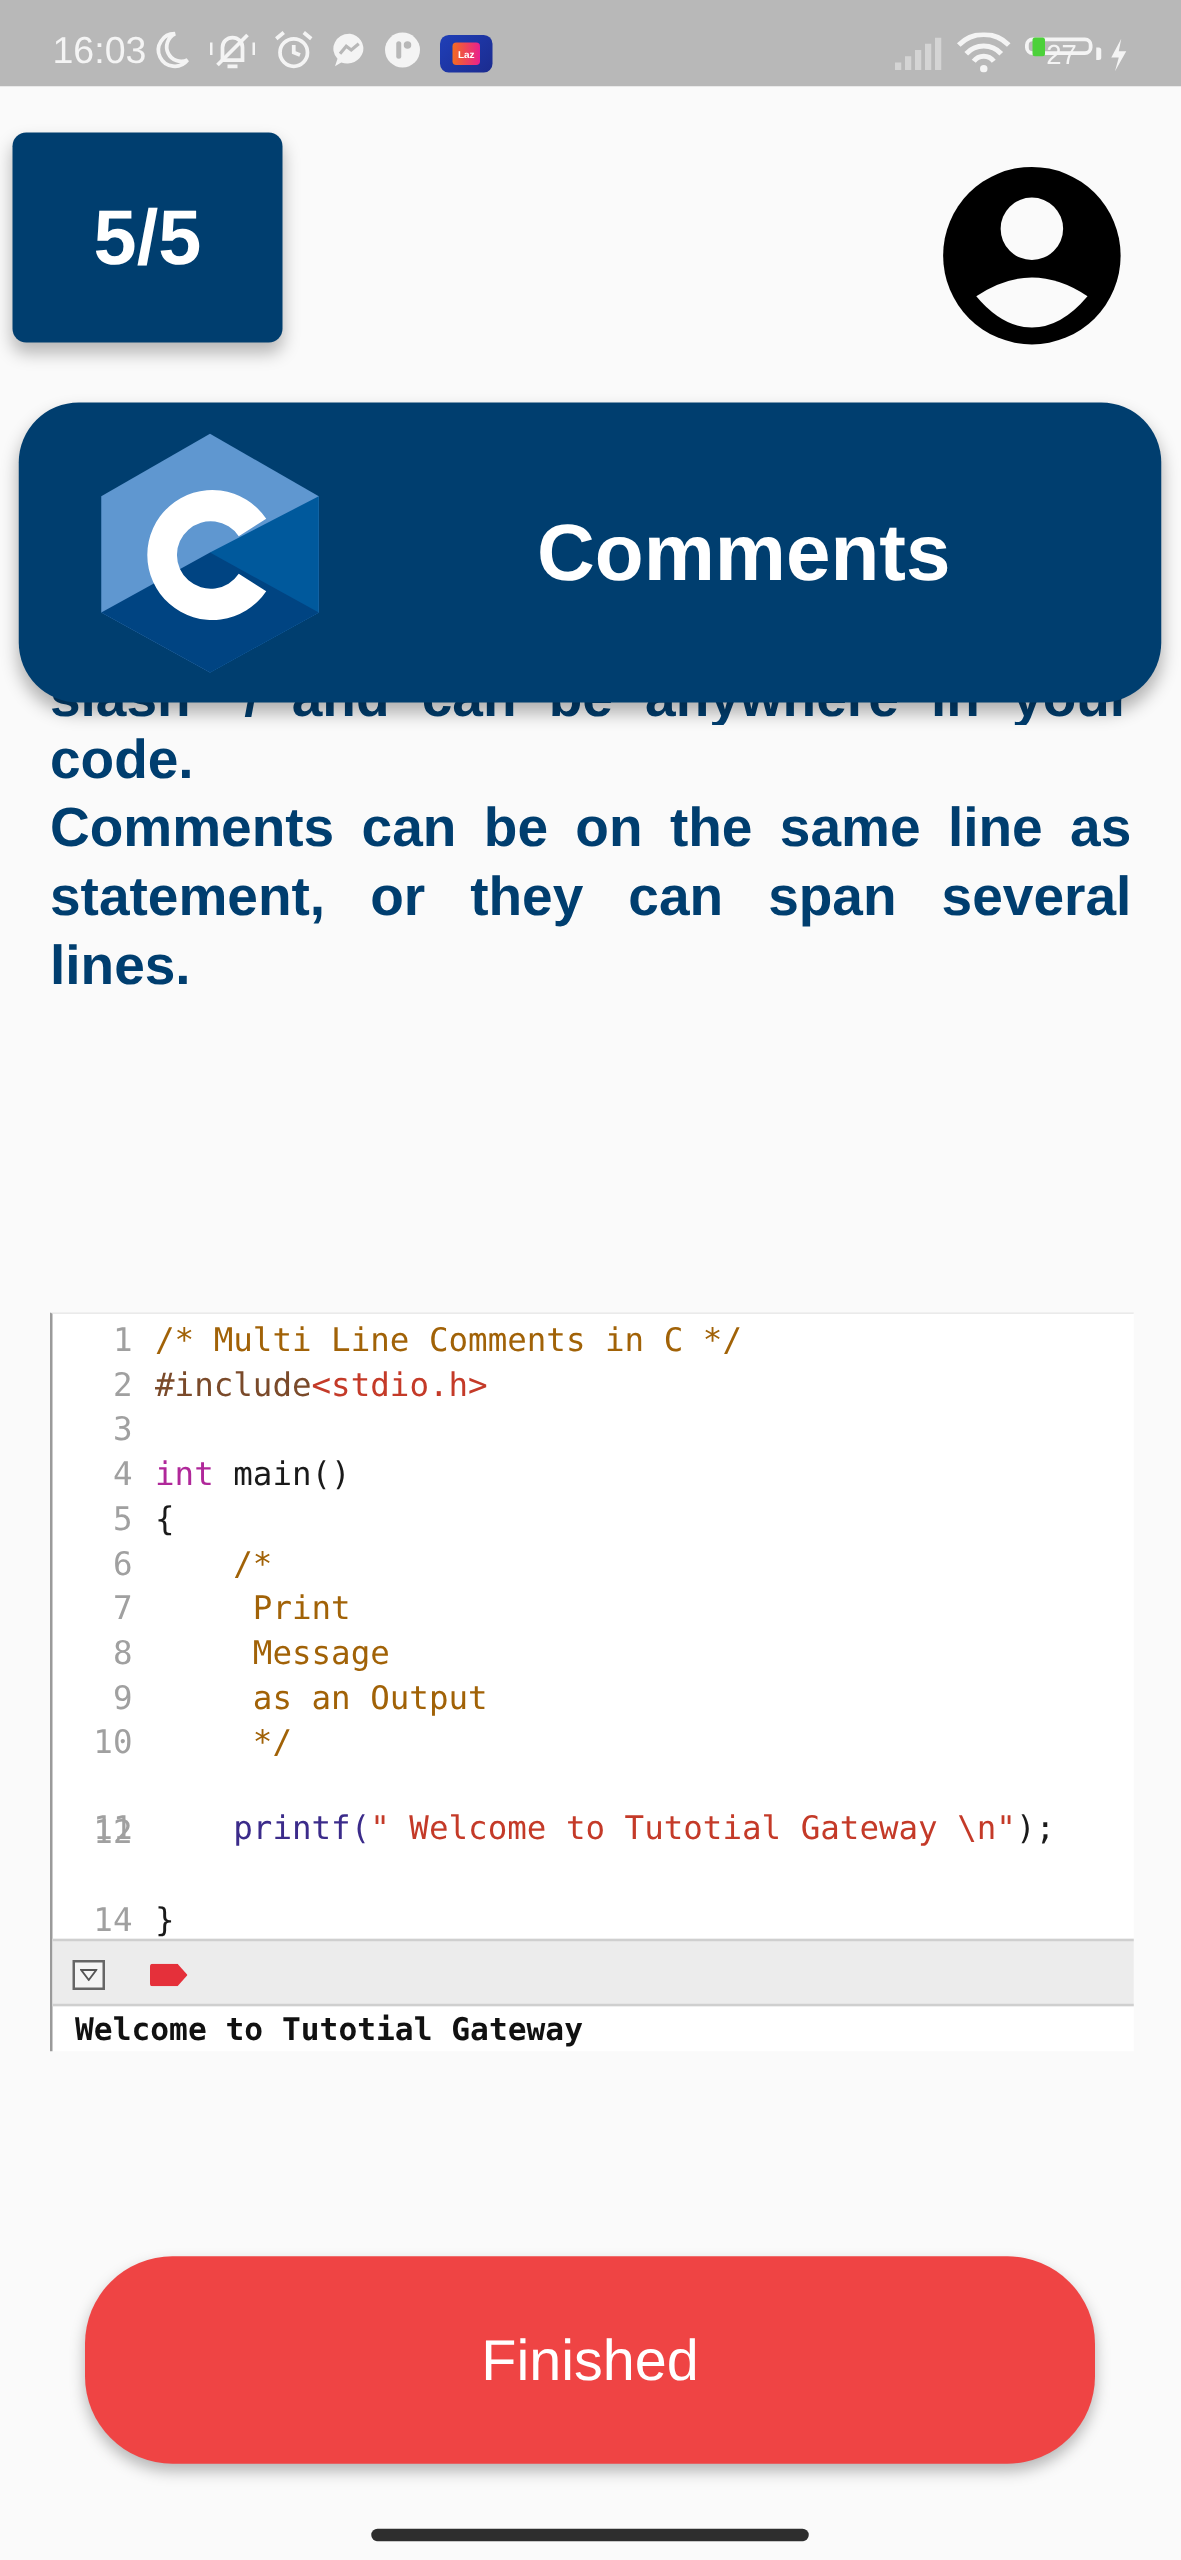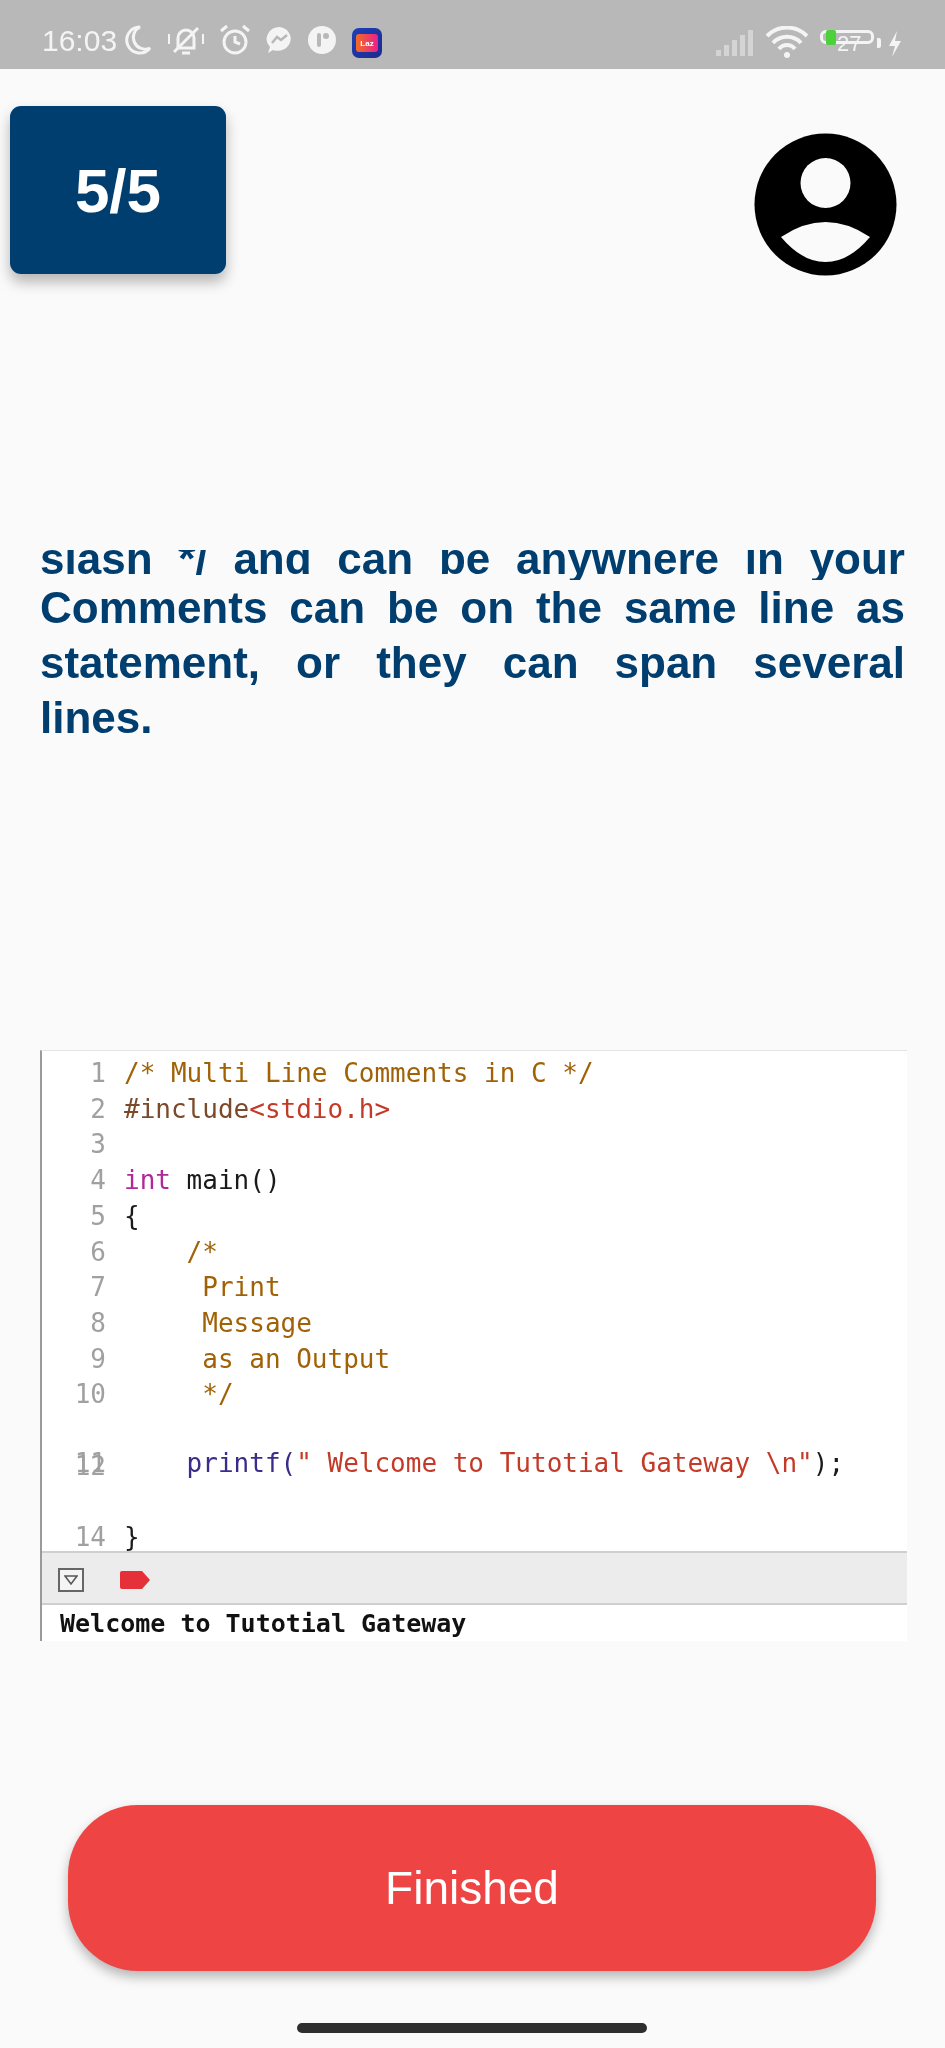--- a/index.html
+++ b/index.html
@@ -4,21 +4,21 @@
   <style>
     * { box-sizing: border-box; margin: 0; padding: 0; }
     html, body { width: 945px; height: 2048px; overflow: hidden; background: #fafafa; font-family: "Liberation Sans", sans-serif; }
     .page { position: relative; width: 945px; height: 2048px; background: #fafafa; overflow: hidden; }
 
     
     .status-bar { position: absolute; left: 0; top: 0; width: 945px; height: 69px; background: #b8b8b8; color: #fff; }
     .status-time { position: absolute; left: 42px; top: 24px; font-size: 30px; font-family: "Liberation Sans", sans-serif; color: #f4f4f4; }
     .sb-icon { position: absolute; top: 24px; height: 32px; display: flex; align-items: center; justify-content: center; }
     .sb-icon svg { display: block; }
-    .laz-icon { position: absolute; left: 352px; top: 28px; width: 30px; height: 30px; border-radius: 7px; background: linear-gradient(135deg, #1f3fb8, #1b2b8f); display:flex; align-items:center; justify-content:center; }
+    .laz-icon { position: absolute; left: 352px; top: 28px; width: 42px; height: 30px; border-radius: 7px; background: linear-gradient(135deg, #1f3fb8, #1b2b8f); display:flex; align-items:center; justify-content:center; }
     .laz-inner { width: 22px; height: 18px; border-radius: 3px; background: linear-gradient(90deg,#f36b21,#e8208e); color:#fff; font-size:8px; font-weight:bold; display:flex; align-items:center; justify-content:center; }
     .battery { position: absolute; left: 820px; top: 30px; width: 54px; height: 14px; border: 3px solid #f4f4f4; border-radius: 6px; display: flex; align-items: center; padding-left: 3px; }
     .battery-fill { width: 10px; height: 15px; background: #4cd13a; border-radius: 2px; }
     .battery-text { position: absolute; left: 14px; top: -2px; font-size: 22px; color: #f4f4f4; font-family: "Liberation Sans", sans-serif; }
     .battery-nub { position: absolute; left: 877px; top: 38px; width: 4px; height: 10px; background: #f4f4f4; border-radius: 0 2px 2px 0; }
 
     
     .progress-badge { position: absolute; left: 10px; top: 106px; width: 216px; height: 168px; background: #003e6f; border-radius: 11px; box-shadow: 0 8px 14px rgba(0,0,0,0.28); display: flex; align-items: center; justify-content: center; color: #fff; font-size: 62px; font-weight: bold; font-family: "Liberation Sans", sans-serif; }
 
     
@@ -142,23 +142,33 @@
       <circle cx="71.5" cy="71.5" r="71" fill="#000"></circle>
       <circle cx="71.5" cy="50" r="25" fill="#fafafa"></circle>
       <path d="M27 104 Q71.5 74 116 104 Q95 129 71.5 129 Q48 129 27 104 Z" fill="#fafafa"></path>
     </svg>
   </div>
 
   <div class="lesson-text">
     <div class="clip-line">
         <span>slash */ and can be anywhere in your</span>
       </div>
+    <p>code.</p>
     <p>Comments can be on the same line as statement, or they can span several lines.</p>
   </div>
 
+  <div class="topic-card">
+    <svg class="c-logo" viewBox="0 0 190 195">
+      <polygon points="95,2 182,52 182,145 95,193 8,145 8,52" fill="#5f97d0"></polygon>
+      <polygon points="182,52 182,145 95,193 95,97" fill="#00599c"></polygon>
+      <polygon points="8,145 95,97 182,145 95,193" fill="#004482"></polygon>
+      <path d="M140 70 A52 52 0 1 0 140 128 L118 114 A27 27 0 1 1 118 84 Z" fill="#ffffff"></path>
+    </svg>
+    <div class="topic-title">Comments</div>
+  </div>
 
   <div class="code-image">
     <div class="code-lines" id="code-lines">
         <div class="code-line" style="top: 4px;"><span class="ln">1</span><span class="tok-comment">/* Multi Line Comments in C */</span></div>
         <div class="code-line" style="top: 39.7px;"><span class="ln">2</span><span class="tok-pre">#include</span><span class="tok-inc">&lt;stdio.h&gt;</span></div>
         <div class="code-line" style="top: 75.4px;"><span class="ln">3</span></div>
         <div class="code-line" style="top: 111.1px;"><span class="ln">4</span><span class="tok-kw">int</span><span class="tok-plain"> main()</span></div>
         <div class="code-line" style="top: 146.8px;"><span class="ln">5</span><span class="tok-plain">{</span></div>
         <div class="code-line" style="top: 182.5px;"><span class="ln">6</span><span class="tok-comment">    /*</span></div>
         <div class="code-line" style="top: 218.2px;"><span class="ln">7</span><span class="tok-comment">     Print</span></div>

